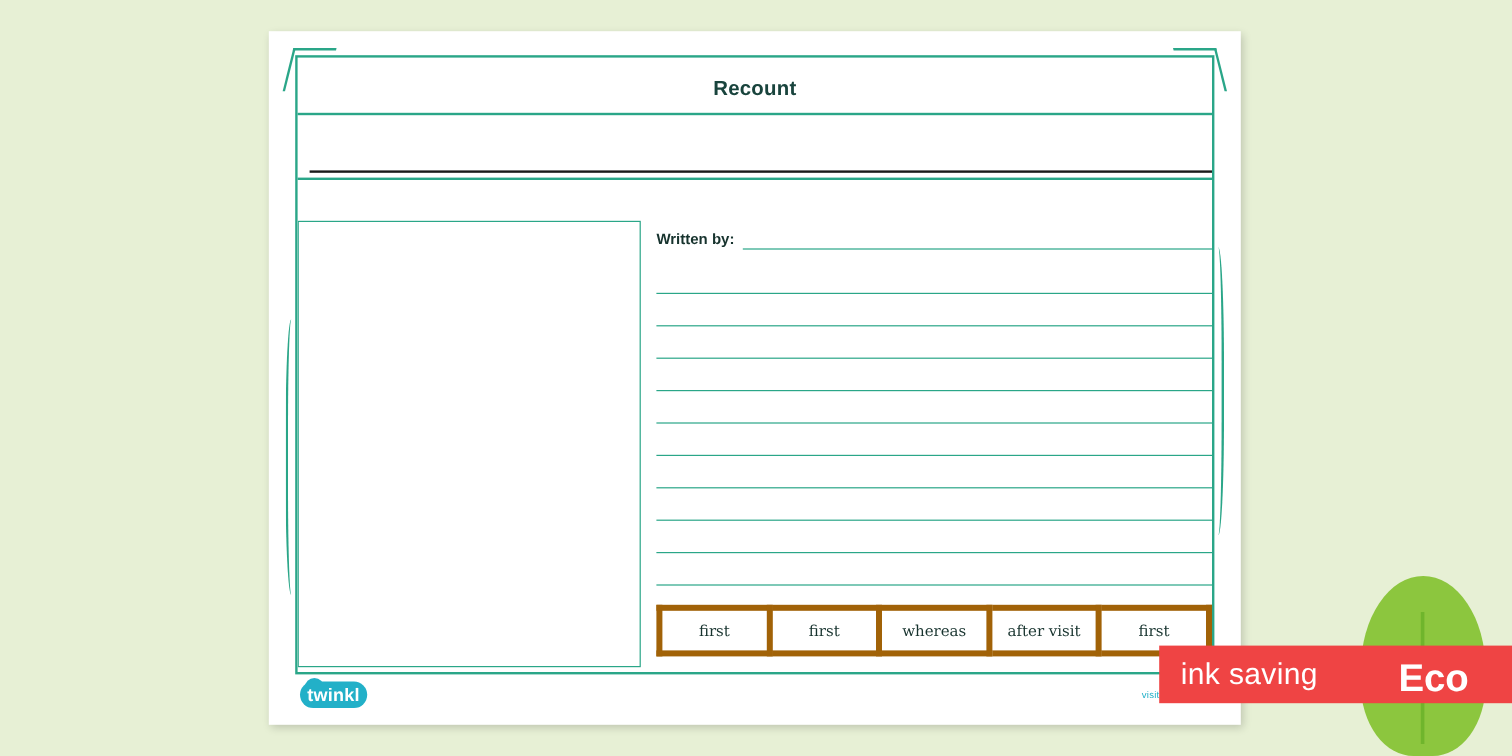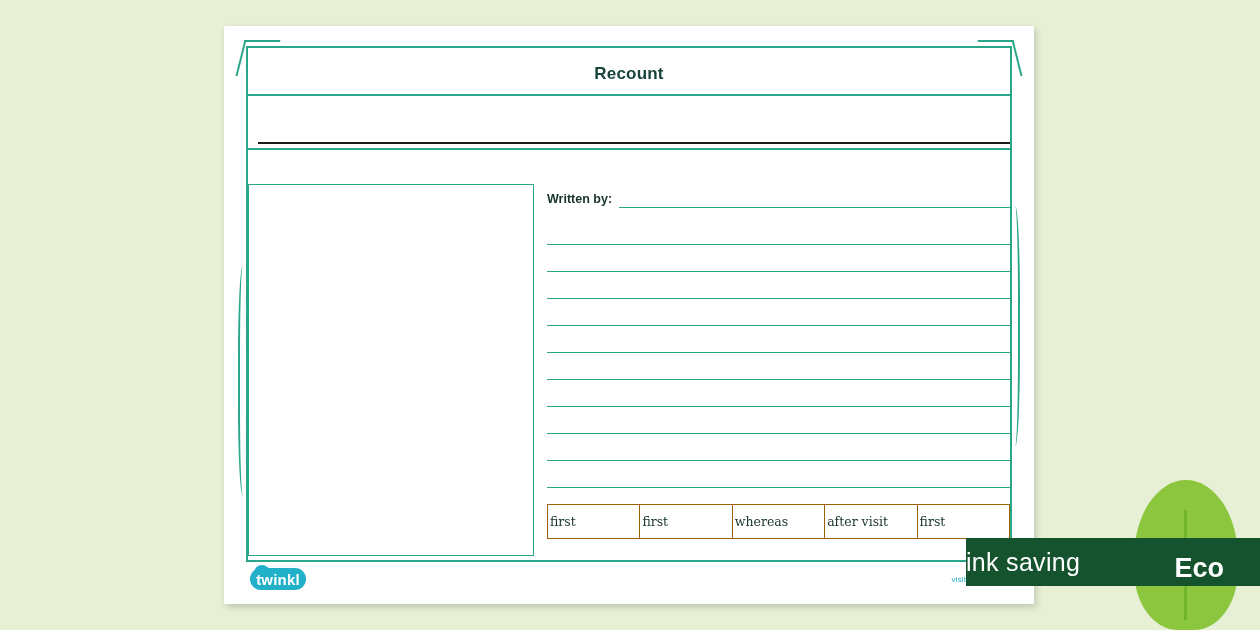--- a/index.html
+++ b/index.html
@@ -179,21 +179,22 @@
   }
 
   
   .word-bank {
     margin-top: 16px;
     border-collapse: collapse;
     width: 100%;
     table-layout: fixed;
   }
   .word-bank td {
-    border: 1px solid #a16207;
+    border: 5px solid #a16207;
+    text-align: center;
     font-family: "DejaVu Serif", serif;
     font-size: 12.5px;
     color: #17332e;
     height: 33px;
     padding: 0 2px;
     white-space: nowrap;
     overflow: hidden;
   }
 
   
@@ -231,23 +232,24 @@
     letter-spacing: 0.2px;
   }
 
   
   .eco-badge {
     position: absolute;
     right: 0;
     bottom: 44px;
     width: 294px;
     height: 48px;
-    background: #14532d;
+    background: #ef4444;
     display: flex;
     align-items: center;
+    padding-left: 18px;
     box-sizing: border-box;
   }
   .eco-text {
     color: #ffffff;
     font-size: 25px;
     letter-spacing: 0.3px;
   }
   .eco-leaf {
     position: absolute;
     right: 22px;
@@ -270,21 +272,21 @@
     top: 30px;
     width: 3px;
     height: 110px;
     background: #6fb52c;
   }
   .eco-word {
     position: absolute;
     right: 36px;
     bottom: 46px;
     color: #ffffff;
-    font-size: 27px;
+    font-size: 32px;
     font-weight: bold;
     z-index: 5;
   }
 </style>
 </head>
 <body>
 
 <div class="sheet">
 
   <div class="frame"></div>

